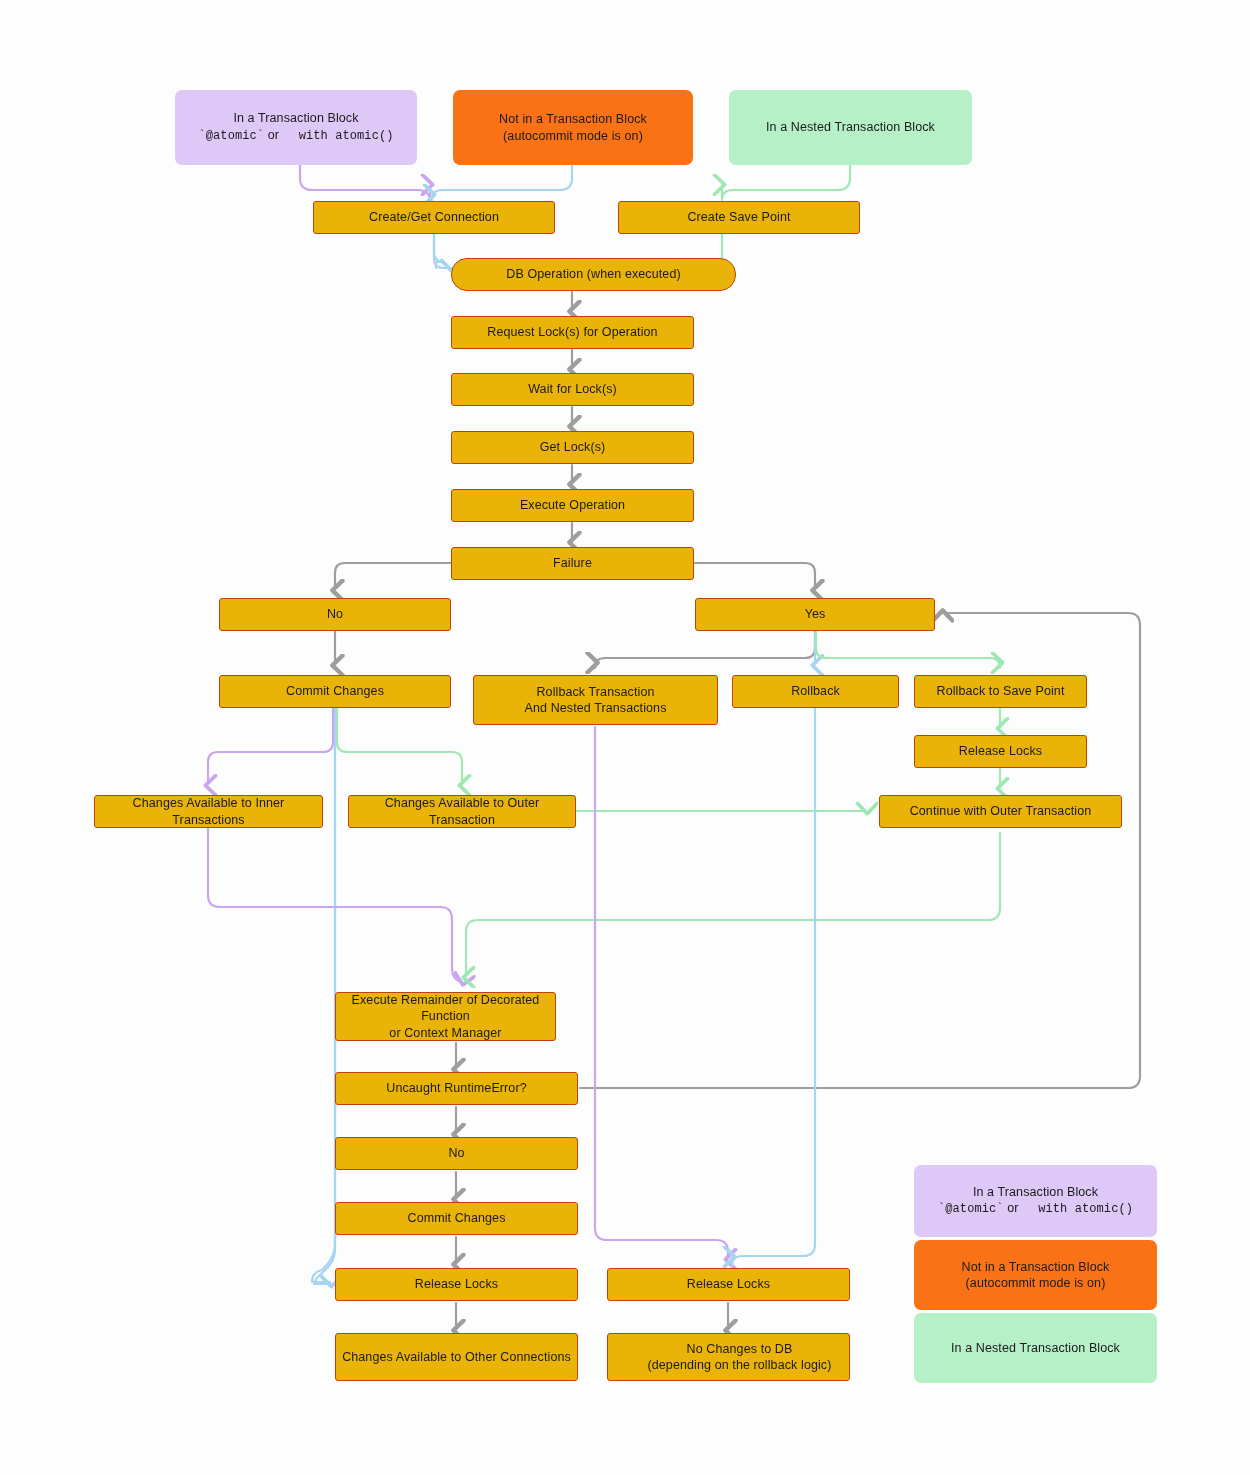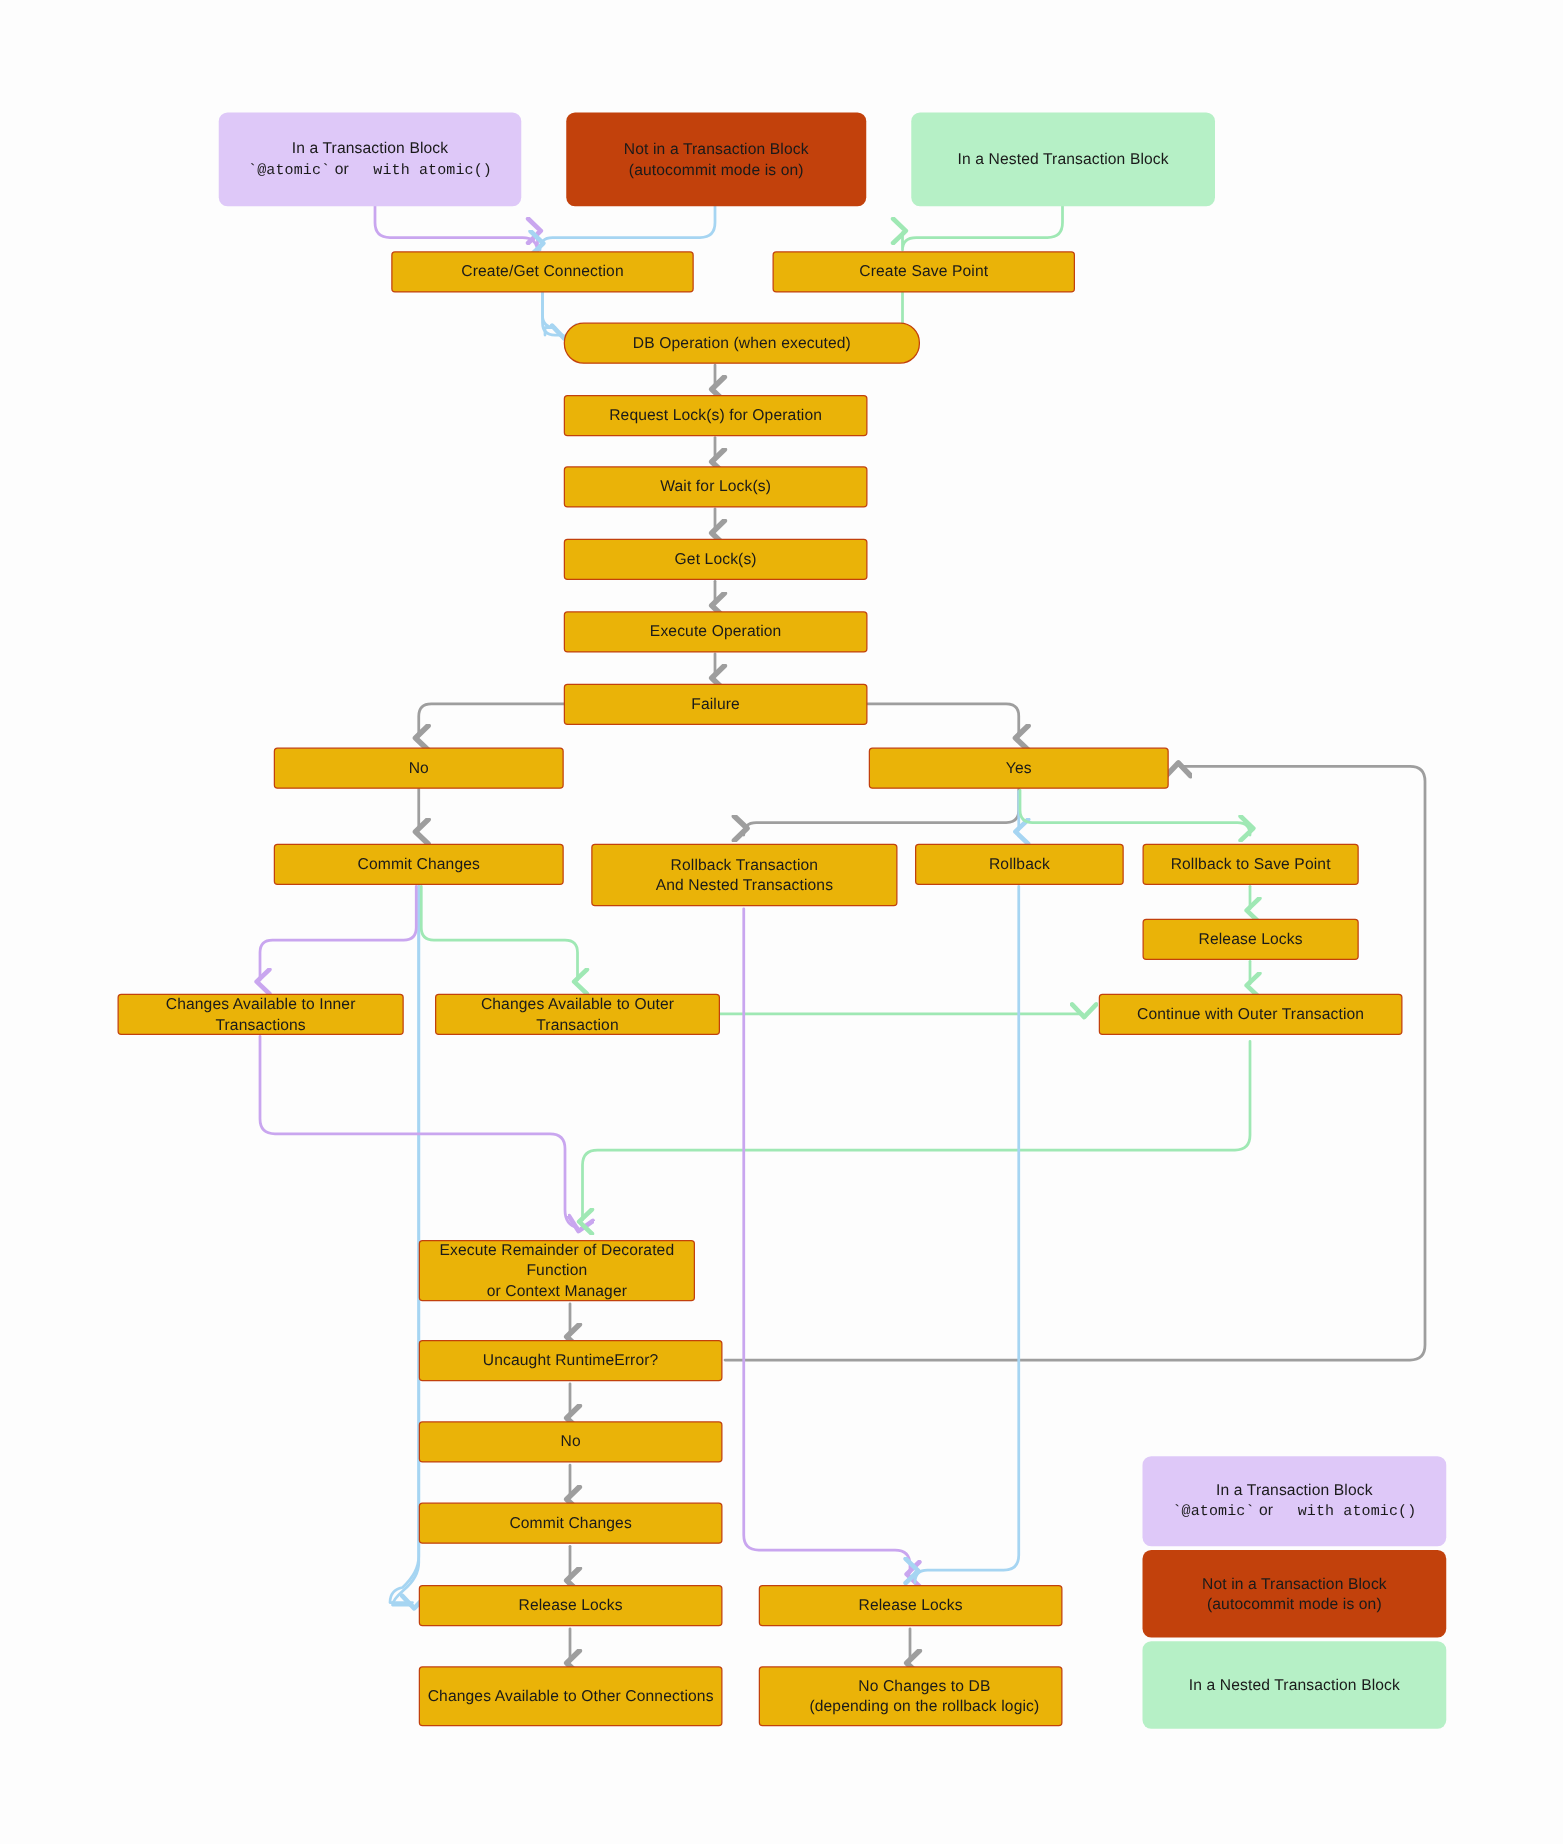--- a/index.html
+++ b/index.html
@@ -42,21 +42,21 @@
     background: #eab308;
     border: 1px solid #c2410c;
     font-size: 12.5px;
   }
   .node.legend {
     border-radius: 7px;
     font-size: 12.5px;
     border: none;
   }
   .node.purple { background: #dec8f8; }
-  .node.blue   { background: #c2410c; }
+  .node.blue   { background: #f97316; }
   .node.green  { background: #b6f0c6; }
   .node .l2 { display: block; }
   .mono {
     font-family: "Liberation Mono", monospace;
     font-size: 12px;
     padding-left: 16px;
   }
   .tick {
     font-family: "Liberation Mono", monospace;
     font-size: 12px;

